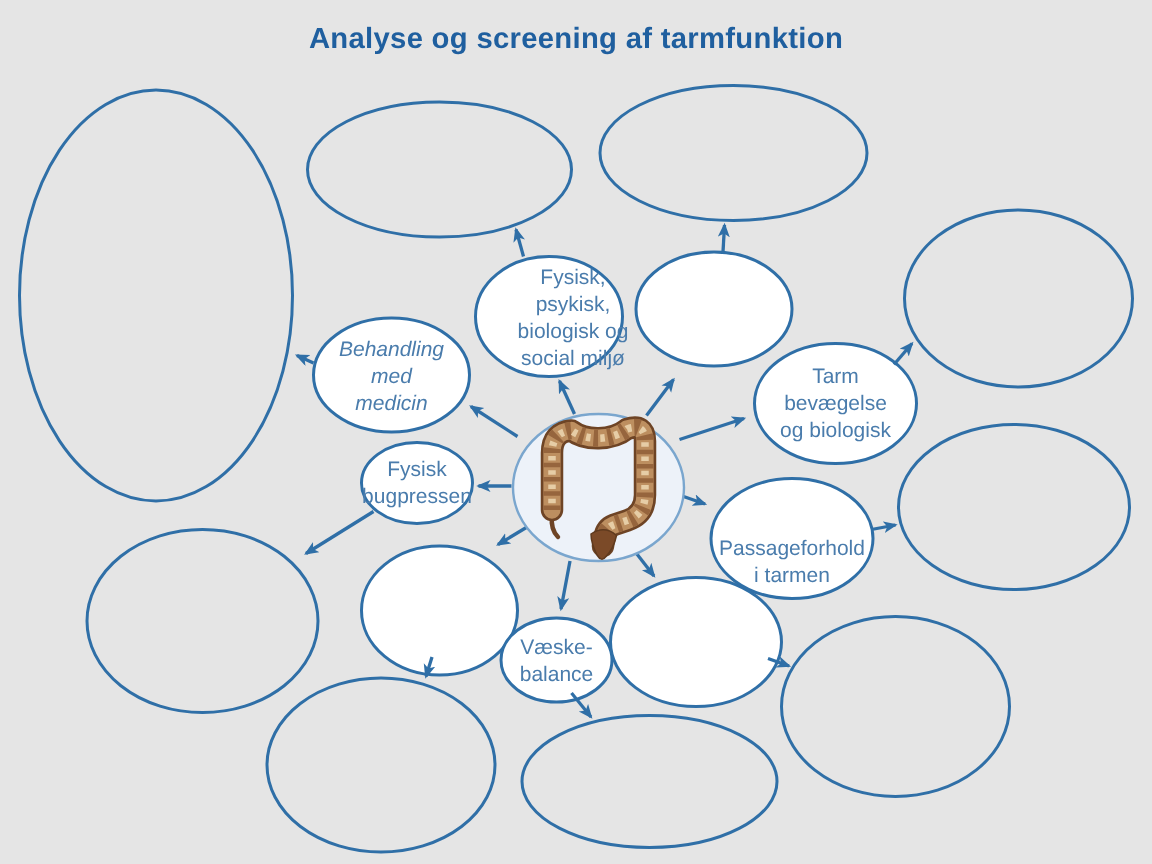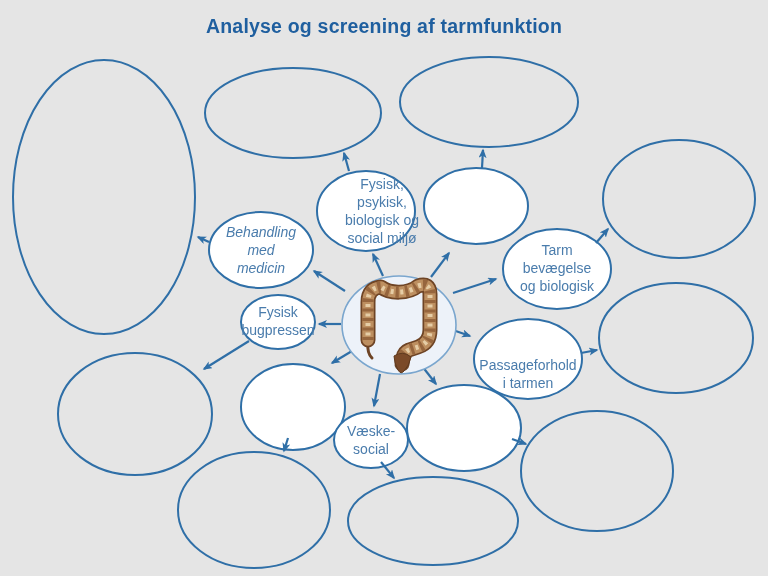--- a/index.html
+++ b/index.html
@@ -124,15 +124,15 @@
 med
 medicin</div>
   <div class="node-label" style="left:557px; top:269px;">Tarm
 bevægelse
 og biologisk</div>
   <div class="node-label" style="left:278px; top:322px;">Fysisk
 bugpressen</div>
   <div class="node-label" style="left:528px; top:359px;margin-top:16px;">Passageforhold
 i tarmen</div>
   <div class="node-label" style="left:371px; top:441px;">Væske-
-social</div>
+balance</div>
 
 </div>
 
 </body></html>

